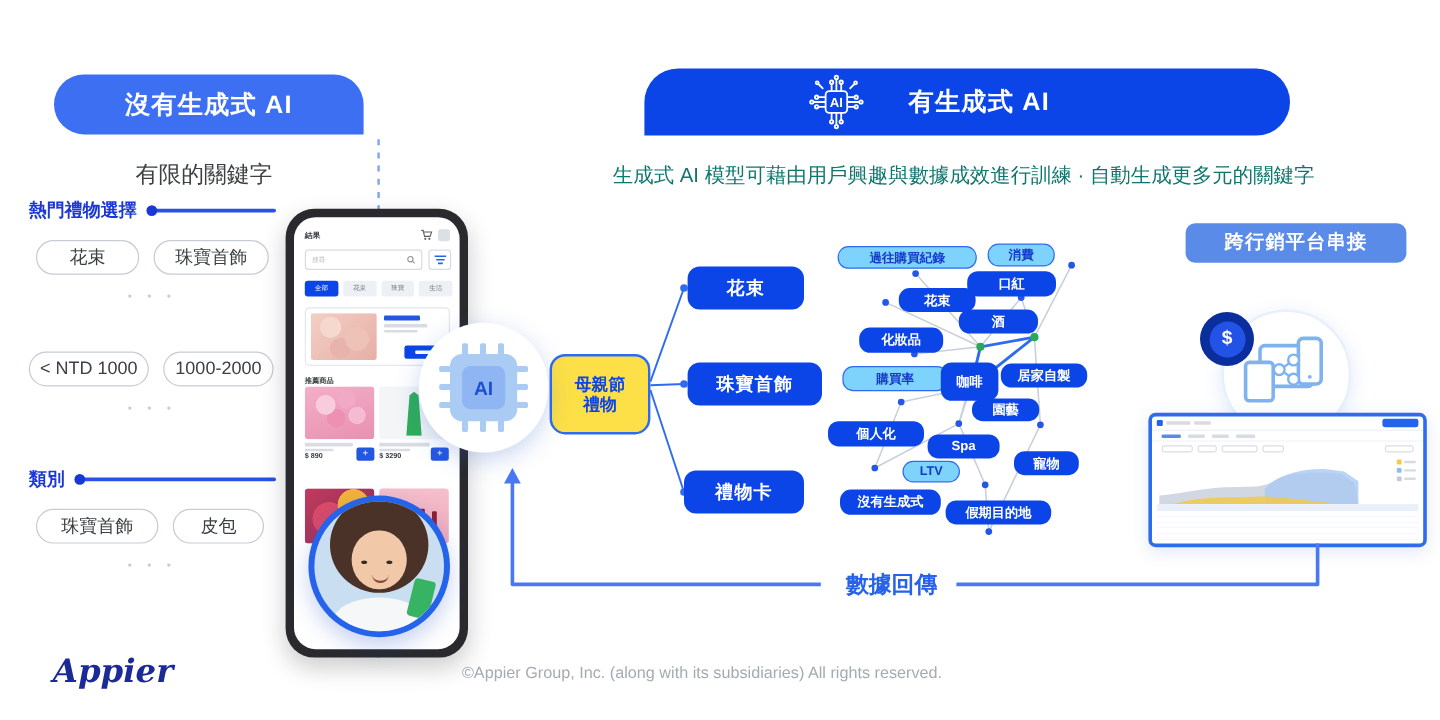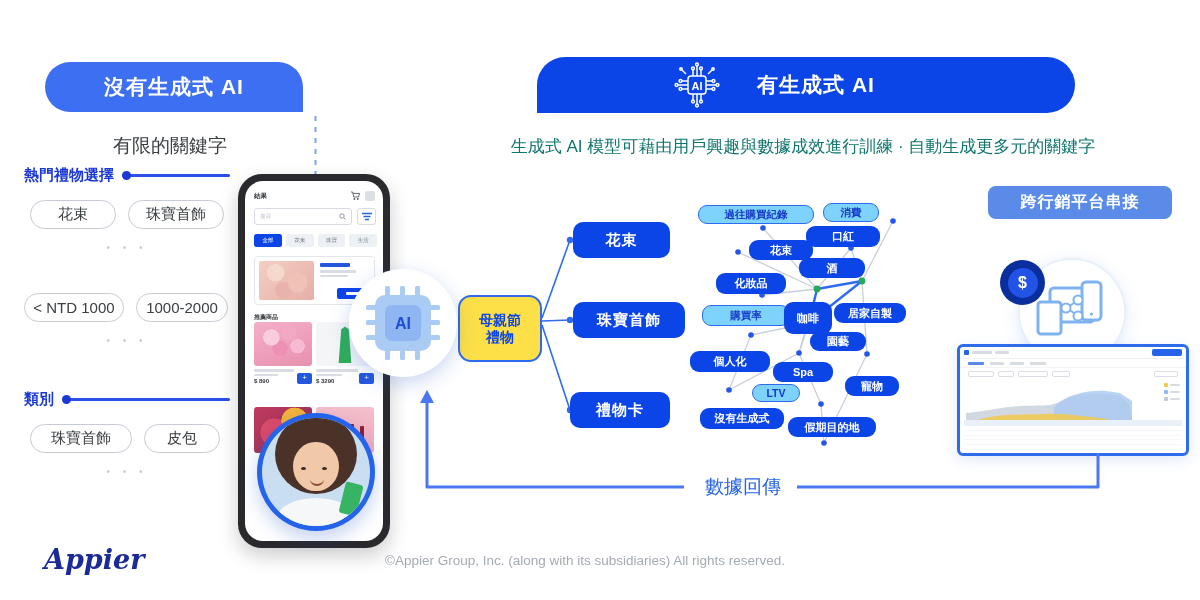--- a/index.html
+++ b/index.html
@@ -151,21 +151,21 @@
   .db-leg-row { display:flex; align-items:center; gap:2px; }
   .db-leg-sq { width:4px; height:4px; border-radius:1px; }
   .db-table { position:absolute; left:4px; right:4px; bottom:3px; height:30px; }
   .db-thead { height:6px; background:#E9F0FA; border-radius:1px; }
   .db-rows { height:24px;
      background: repeating-linear-gradient(180deg, #fff 0 3.9px, #F4F7FB 3.9px 4.8px); }
 
   
   .flow-svg { position:absolute; inset:0; z-index:3; pointer-events:none; }
   .feedback-label { position:absolute; left:698px; top:474px; width:90px; text-align:center;
-     font-size:19px; font-weight:normal; color:#2563EB; z-index:4; }
+     font-size:19px; font-weight:bold; color:#2563EB; z-index:4; }
 
   
   .logo { position:absolute; left:44px; top:544px; font-family:"DejaVu Serif", serif;
      font-style:italic; font-weight:bold; font-size:27px; color:#1B2A96; }
   .copyright { position:absolute; left:300px; top:553px; width:570px; text-align:center;
      font-size:13.5px; color:#A5ABB3; }
 </style>
 </head>
 <body>
 

